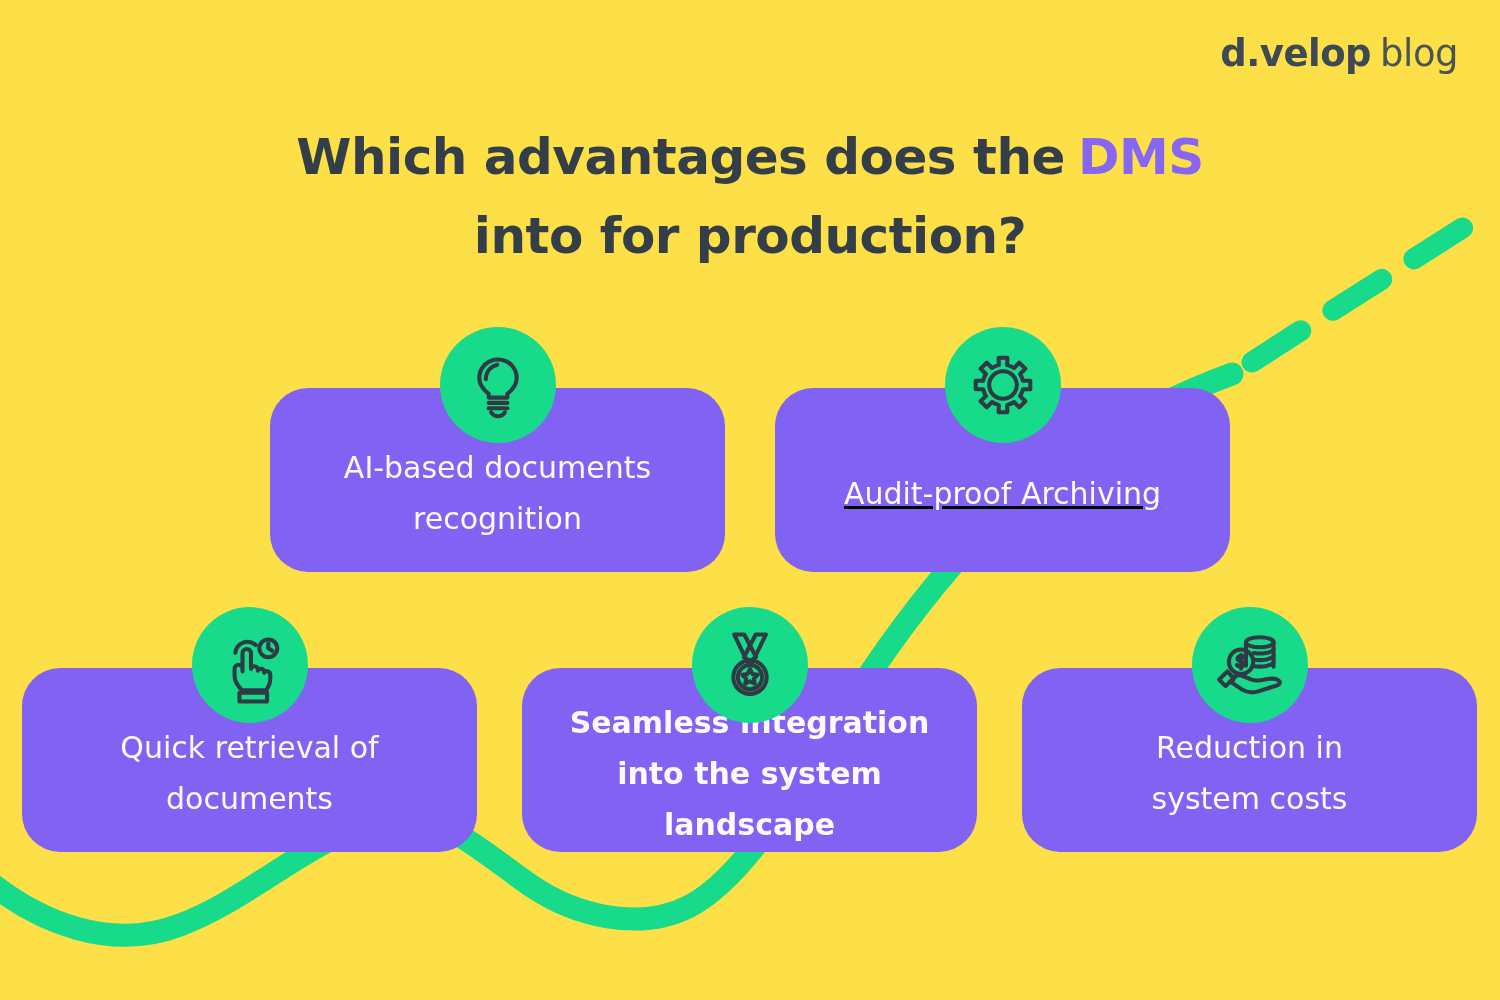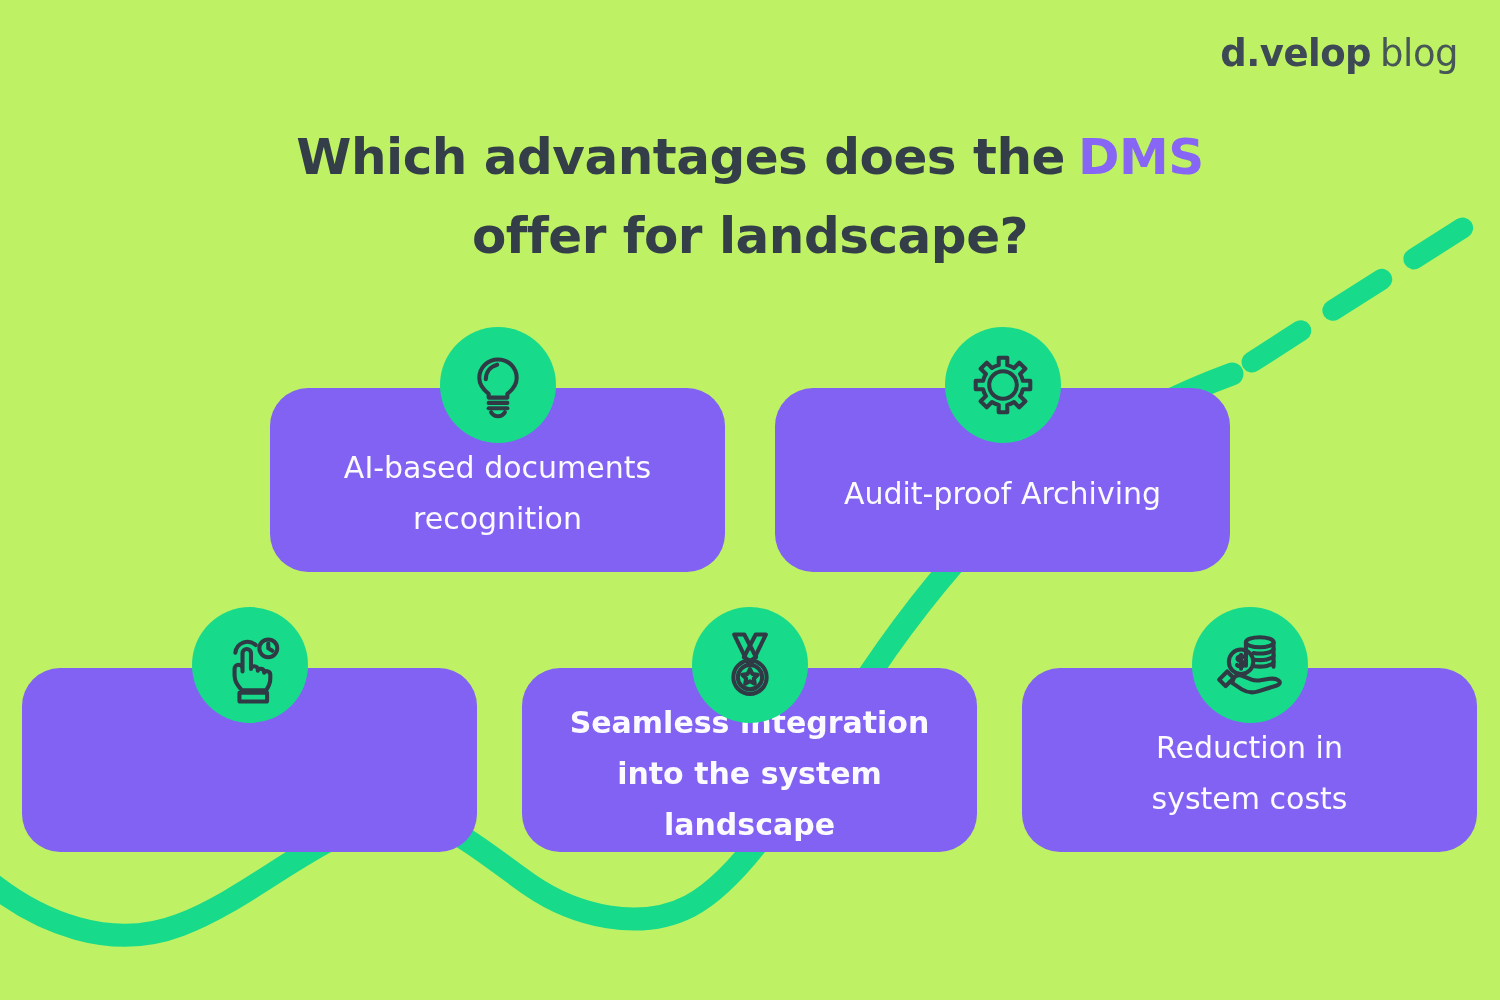--- a/index.html
+++ b/index.html
@@ -1,19 +1,19 @@
 <!DOCTYPE html>
 <html><head>
 <meta charset="utf-8">
 <style>
   html,body{margin:0;padding:0;background:#ffffff;}
   .stage{
     position:relative;
     width:1500px;height:1000px;
-    background:#bef264;
+    background:#fde047;
     overflow:hidden;
     font-family:"DejaVu Sans","Liberation Sans",sans-serif;
   }
 
   
   .bg-curve{position:absolute;inset:0;z-index:1;}
   .bg-curve .solid{fill:none;stroke:#17DA8B;stroke-width:23;stroke-linecap:round;}
   .bg-curve .dashed{fill:none;stroke:#17DA8B;stroke-width:21;stroke-linecap:round;stroke-dasharray:58 38;}
 
   
@@ -36,21 +36,21 @@
   .card{
     position:absolute;width:455px;height:184px;z-index:2;
     background:#8262F2;border-radius:38px;
     display:flex;align-items:center;justify-content:center;
   }
   .card-label{
     color:#FBFAFE;font-size:30px;line-height:1.7;text-align:center;
     padding-top:26px;font-weight:400;
   }
   .card1{left:270px;top:388px;}
-  .card2{left:775px;top:388px;}
+  .card2{left:775px;top:388px;text-decoration:underline;}
   .card3{left:22px;top:668px;}
   .card4{left:522px;top:668px;}
   .card5{left:1022px;top:668px;align-items:center;}
   .card1 .card-label{max-width:340px;}
   .card2 .card-label{max-width:420px;}
   .card3 .card-label{max-width:310px;}
   .card4 .card-label{max-width:428px;font-weight:bold;}
   .card5 .card-label{max-width:250px;}
 
   
@@ -77,21 +77,21 @@
   </svg>
 
   <div class="logo">
     <span class="brand">d.velop</span><span class="suffix">blog</span>
   </div>
 
   <div class="title">
     <div class="t-line">
       <span>Which advantages does the</span><span class="hl">DMS</span>
     </div>
-    <div class="t-line">offer for landscape?</div>
+    <div class="t-line">into for production?</div>
   </div>
 
   <div class="card card1">
     <div class="icon-circle">
       <svg viewBox="0 0 96 96">
         <path d="M36.5 59 C29.5 53.5 25 46.5 25 39.5 C25 26.5 35.3 16.5 48 16.5 C60.7 16.5 71 26.5 71 39.5 C71 46.5 66.5 53.5 59.5 59 L59.5 63.5 L36.5 63.5 Z"></path>
         <path d="M33 41 C33 31.5 39 25 47 23"></path>
         <path d="M36.5 70 L59.5 70"></path>
         <path d="M36.5 76.5 L59.5 76.5"></path>
         <path d="M39.5 81.5 C41.5 85 44.5 86.5 48 86.5 C51.5 86.5 54.5 85 56.5 81.5"></path>
@@ -113,20 +113,21 @@
   <div class="card card3">
     <div class="icon-circle">
       <svg viewBox="0 0 96 96">
         <path d="M30 33 A 15 15 0 0 1 55 23.5"></path>
         <circle cx="70.5" cy="27.5" r="11"></circle>
         <path d="M70.5 21.5 L70.5 27.5 L75.5 30.5"></path>
         <path d="M38 79 C33 74 29 69 29 61 L29 52.5 C29 49.8 31.2 47.6 33.9 47.6 C36.6 47.6 38.8 49.8 38.8 52.5 L38.8 56 L38.8 33.5 C38.8 30.6 41.1 28.3 44 28.3 C46.9 28.3 49.2 30.6 49.2 33.5 L49.2 53 C49.2 51 51 49.6 53.3 49.6 C55.8 49.6 57.6 51.4 57.6 53.8 L57.6 55 C58 53.4 59.7 52.3 61.7 52.6 C64 52.9 65.4 54.6 65.4 56.8 L65.4 57.6 C65.9 56.2 67.5 55.3 69.3 55.6 C71.6 56 73 57.7 73 60 L73 64.5 C73 71 70.5 75 68 79 Z"></path>
         <rect x="35" y="82" width="34" height="11" rx="1"></rect>
       </svg>
     </div>
+    <div class="card-label">Quick retrieval of documents</div>
   </div>
 
   <div class="card card4">
     <div class="icon-circle">
       <svg viewBox="0 0 96 96">
         <path d="M28.5 10.5 L41 10.5 L55.5 38.5 L45 44.5 Z"></path>
         <path d="M67.5 10.5 L55 10.5 L40.5 38.5 L51 44.5 Z"></path>
         <circle cx="48" cy="63" r="20.5"></circle>
         <circle cx="48" cy="63" r="15"></circle>
         <path d="M48 53 L50.94 58.95 L57.51 59.91 L52.76 64.55 L53.88 71.09 L48 68 L42.12 71.09 L43.24 64.55 L38.49 59.91 L45.06 58.95 Z"></path>

